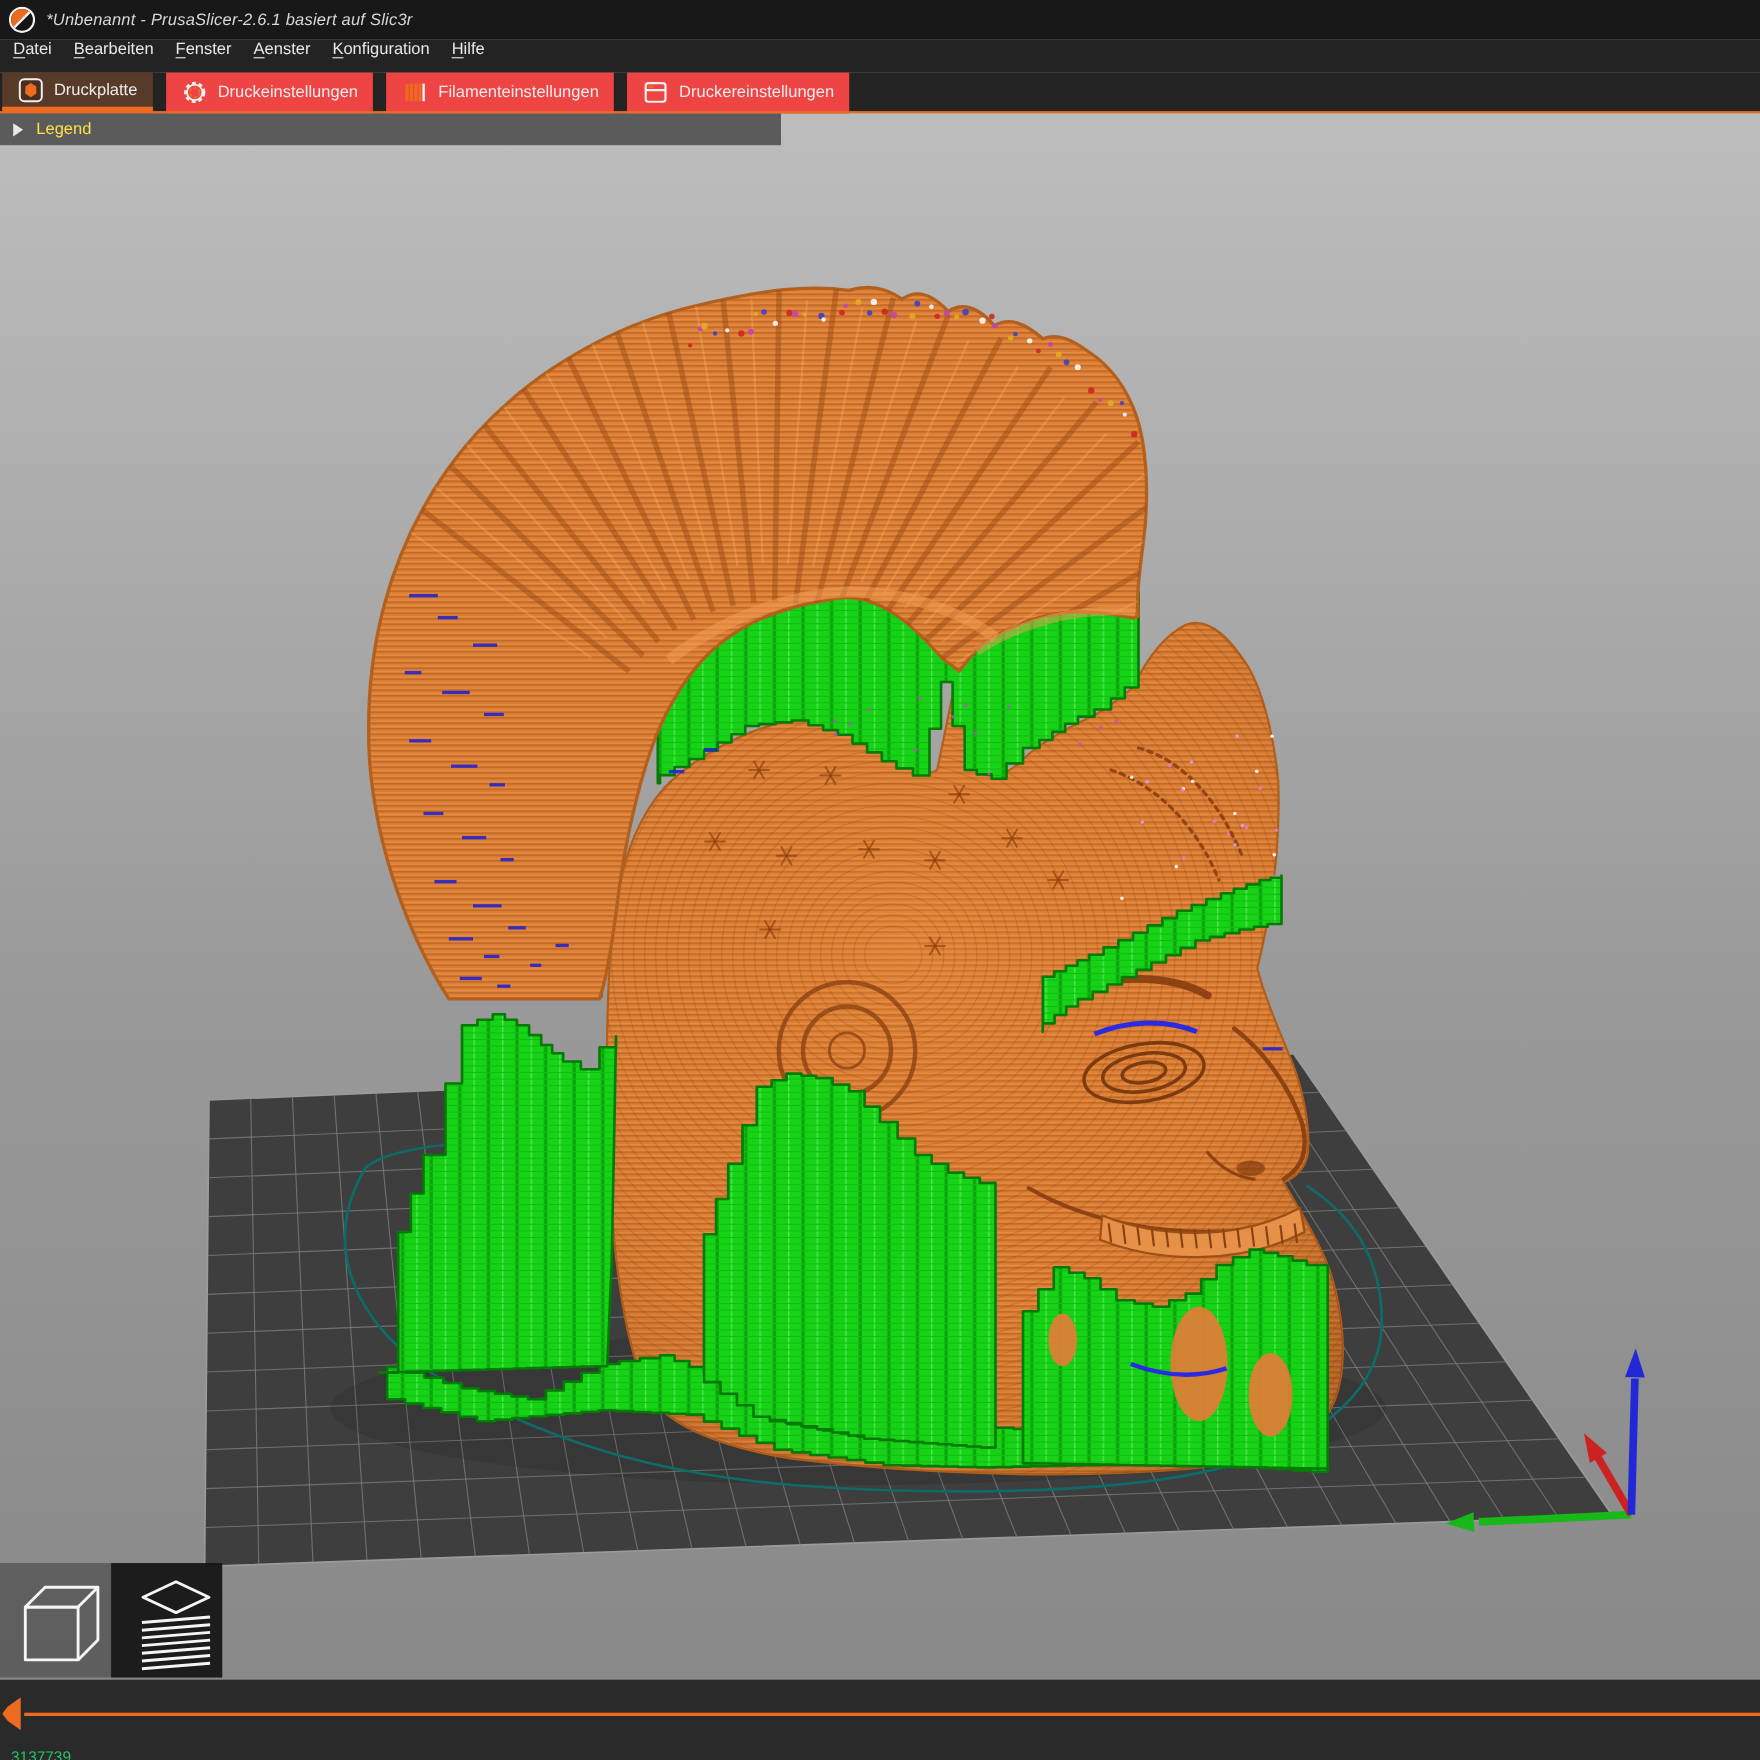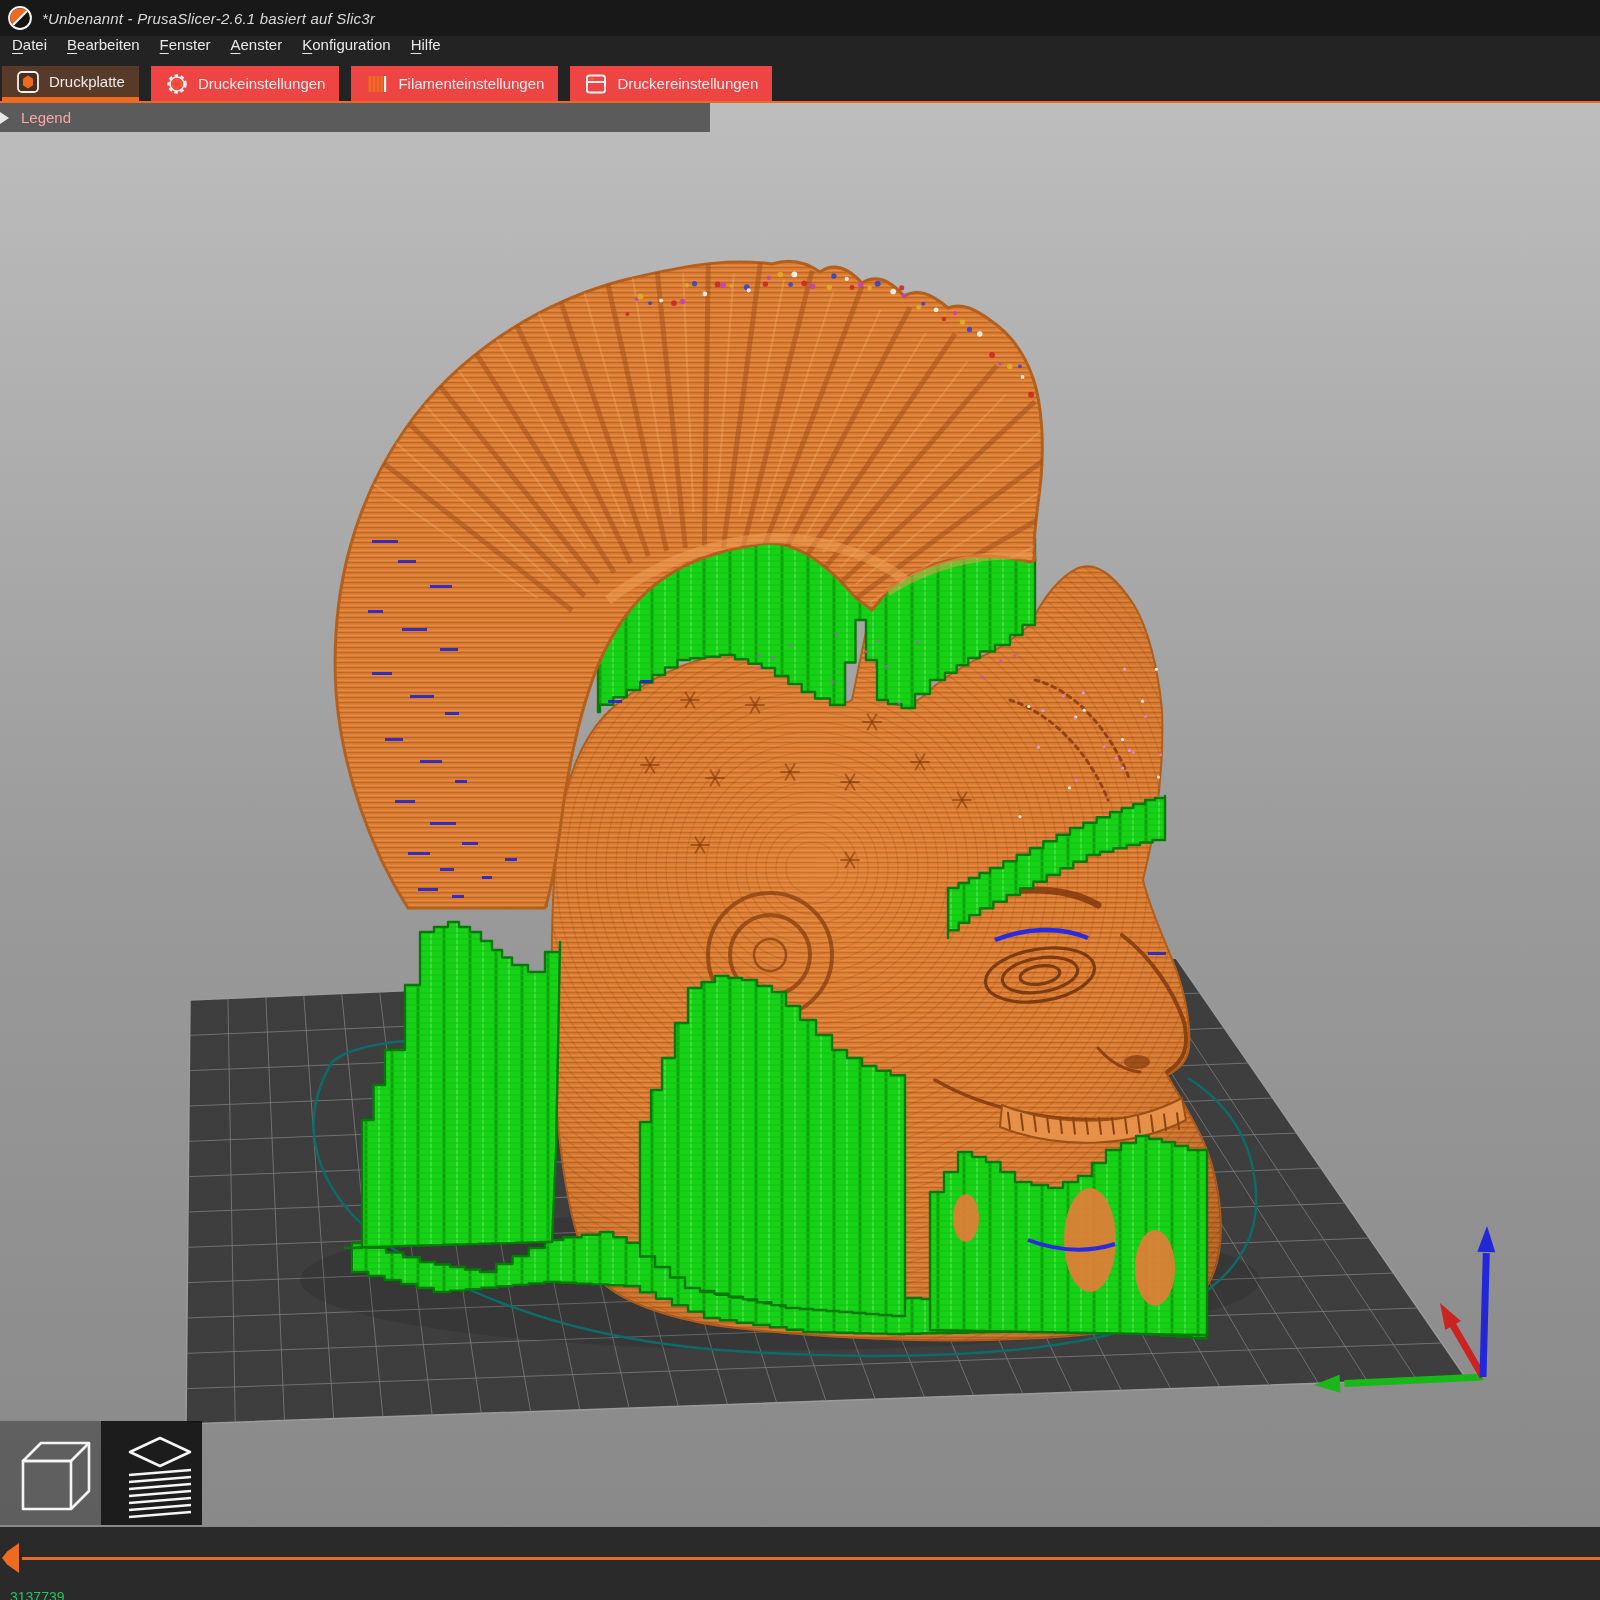--- a/index.html
+++ b/index.html
@@ -21,21 +21,21 @@
   .tab{position:relative;z-index:1;display:flex;align-items:center;gap:9px;
        padding:0 14px;margin-right:12px;background:#ef4444;color:#ececec;
        font-size:15px;border-bottom:2px solid var(--accent);box-sizing:border-box;}
   .tab.active{background:#583a28;border-bottom:6px solid var(--accent);}
   .tab .ticon{width:24px;height:24px;flex:0 0 auto;}
   
   .viewport{position:absolute;top:103px;left:0;width:1600px;height:1424px;
             background:linear-gradient(#bdbdbd,#9a9a9a 55%,#898989);}
   #scene{position:absolute;inset:0;display:block;}
   .legend-bar{position:absolute;top:0;left:0;width:710px;height:29px;background:#5b5b5b;
-              color:#fca5a5;display:flex;align-items:center;gap:12px;
+              color:#fde047;display:flex;align-items:center;gap:12px;padding-left:12px;
               font-size:15px;box-sizing:border-box;}
   .tri{width:0;height:0;border-left:9px solid #e8e8e8;border-top:6px solid transparent;
        border-bottom:6px solid transparent;}
   .view-switch{position:absolute;left:0;top:1318px;width:202px;height:104px;display:flex;
                background:rgba(42,42,42,.45);}
   .vs-btn{width:101px;height:104px;display:flex;align-items:center;justify-content:center;}
   .vs-btn.active{background:rgba(16,16,16,.85);}
   
   .bottom-bar{position:absolute;top:1527px;left:0;width:1600px;height:73px;background:#2a2a2a;}
   .slider-line{position:absolute;left:22px;right:0;top:30px;height:3px;background:var(--accent);}

